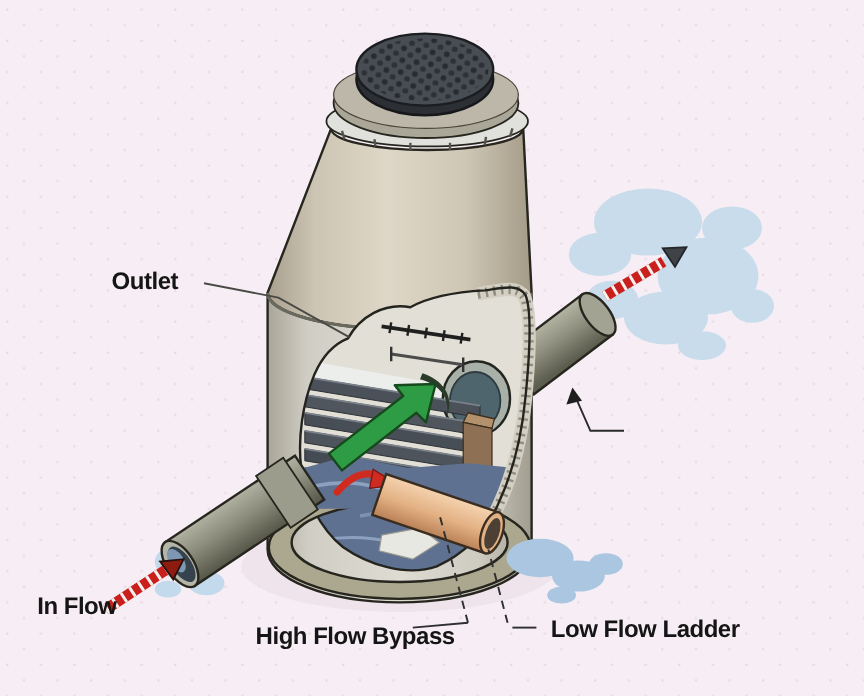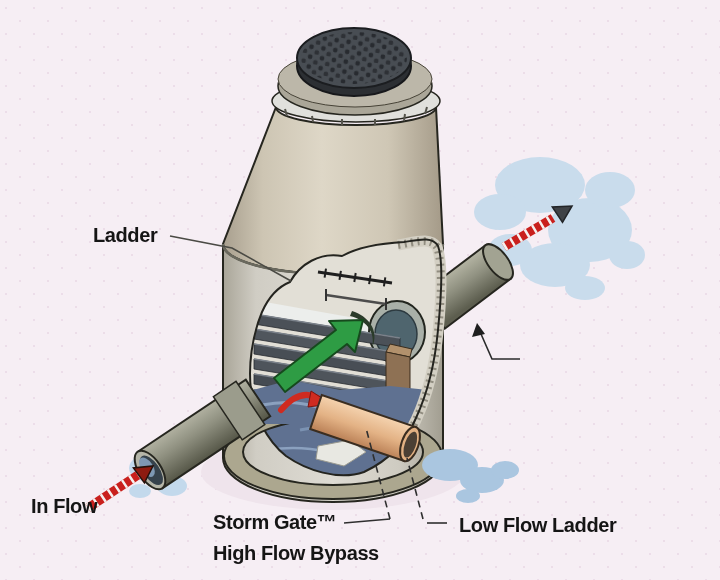--- a/index.html
+++ b/index.html
@@ -246,25 +246,24 @@
     <polyline points="170,236 232,248 291,281" stroke="#4a4a44" stroke-width="1.6"></polyline>
     <polyline points="520,359 492,359 481,334" stroke="#2b2b2b" stroke-width="1.6"></polyline>
     <polygon points="477,323 472,337 485,334" fill="#1e1e1e"></polygon>
     <line x1="344" y1="523" x2="390" y2="519" stroke="#2f2f2f" stroke-width="1.6"></line>
     <line x1="390" y1="519" x2="366" y2="428" stroke="#2f2f2f" stroke-width="1.6" stroke-dasharray="7 5"></line>
     <line x1="423" y1="519" x2="407" y2="458" stroke="#2f2f2f" stroke-width="1.6" stroke-dasharray="7 5"></line>
     <line x1="427" y1="523" x2="447" y2="523" stroke="#2f2f2f" stroke-width="1.6"></line>
   </g>
 </svg>
 
-<div class="lbl" style="left:93px;top:224px;">Ladder</div>
+<div class="lbl" style="left:93px;top:224px;">Outlet</div>
 
 
 <div class="lbl" style="left:31px;top:495px;">In Flow</div>
 
 <div class="lbl" style="left:213px;top:511px;">
-  <div>Storm Gate™</div>
   <div class="l2">High Flow Bypass</div>
 </div>
 
 <div class="lbl" style="left:459px;top:514px;">Low Flow Ladder</div>
 
 </div>
 
 </body></html>

